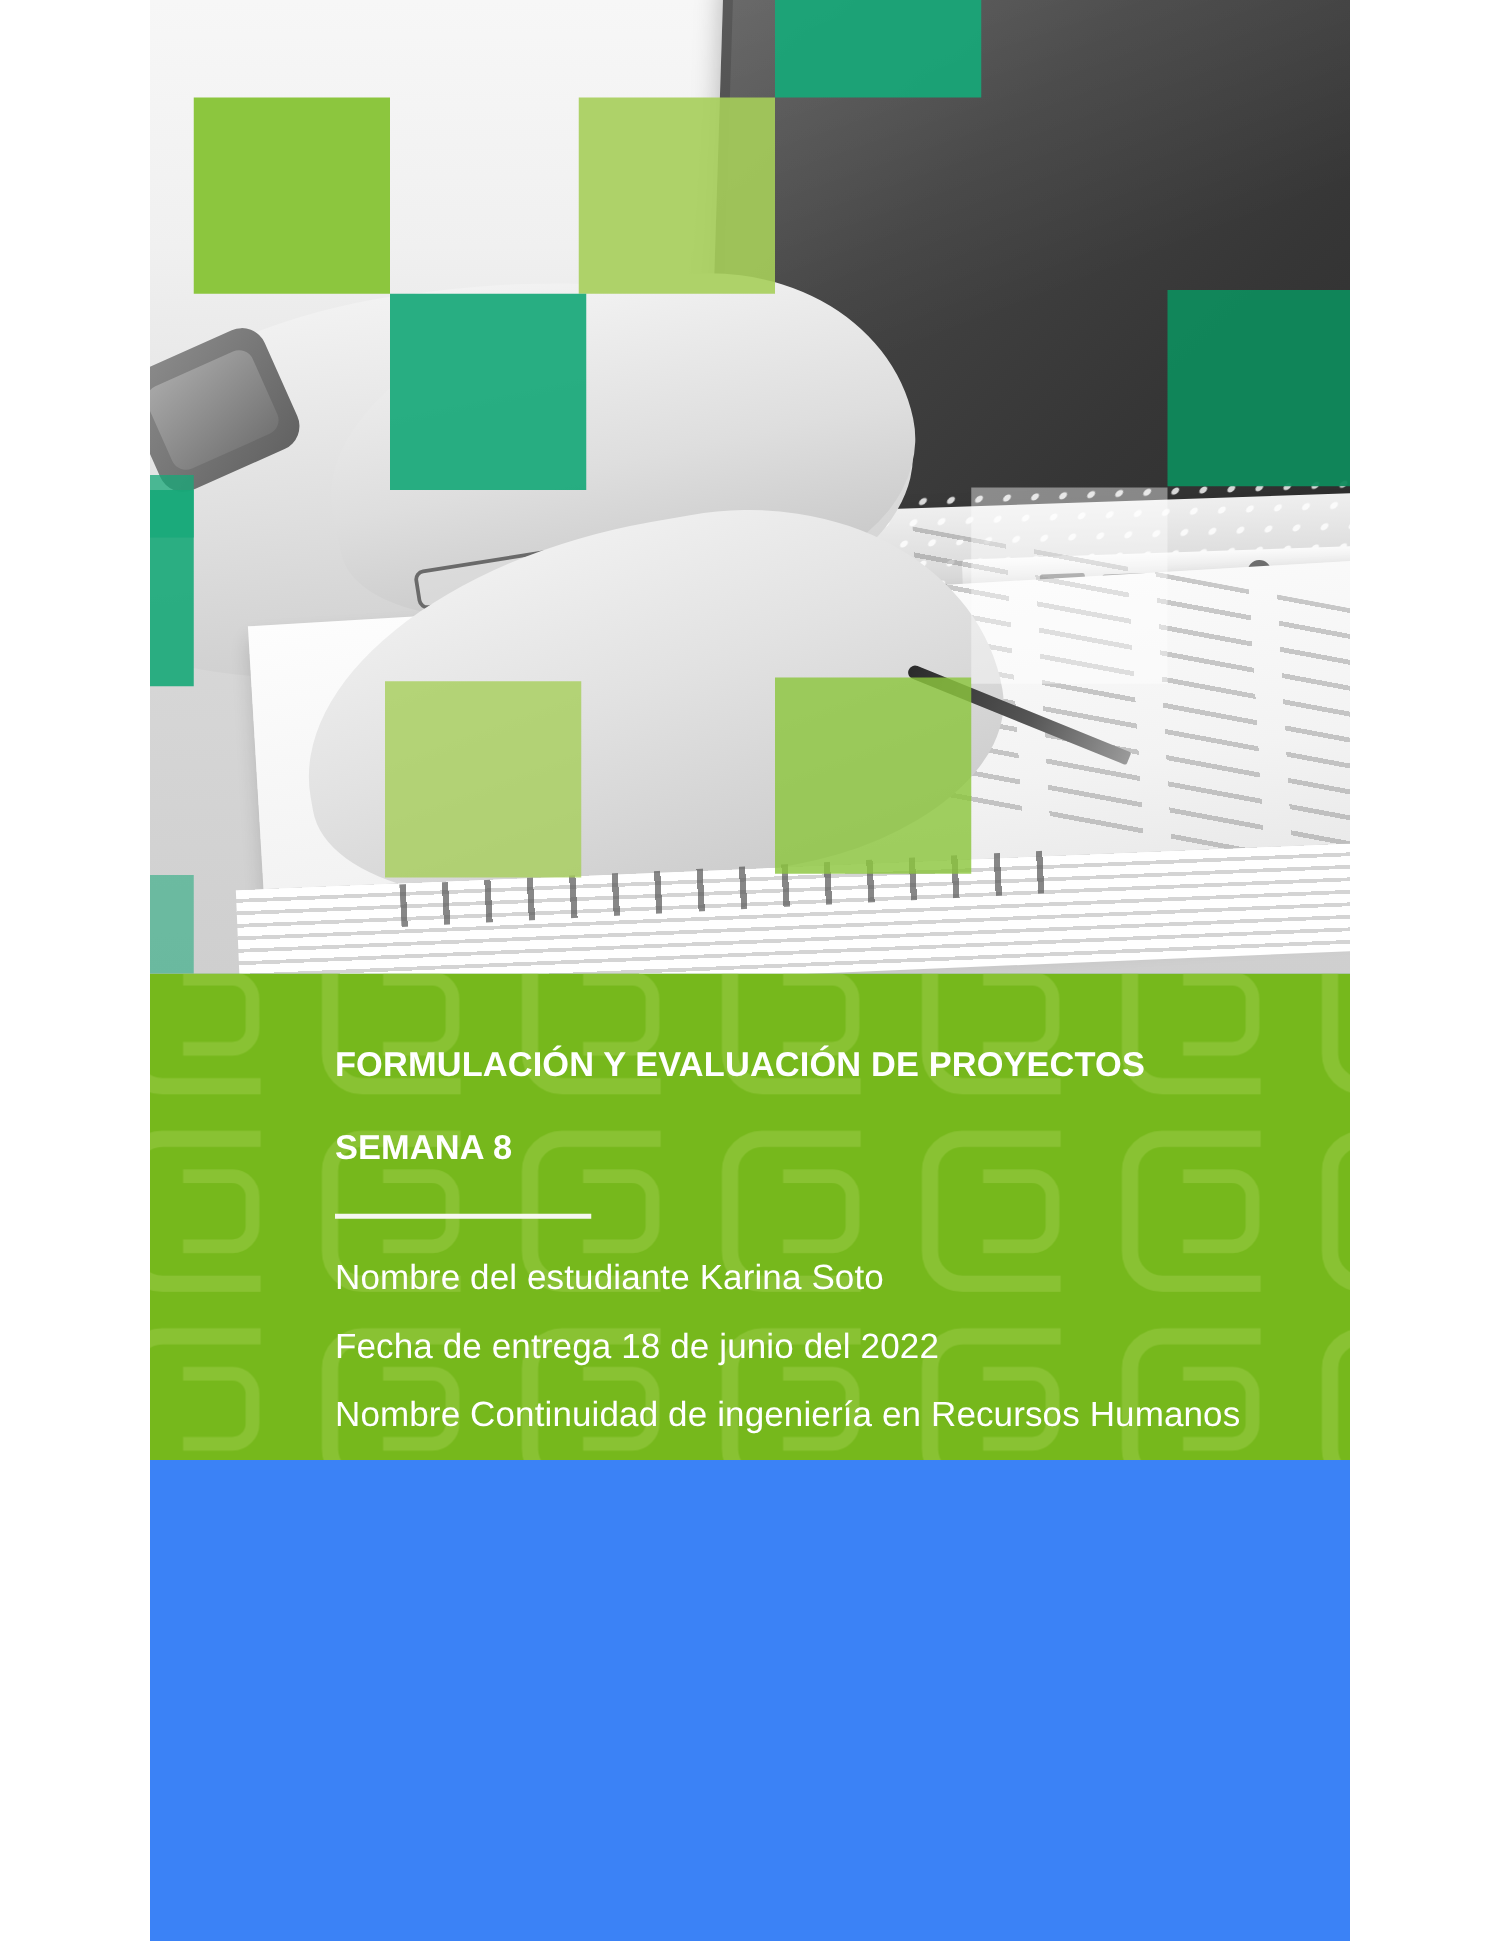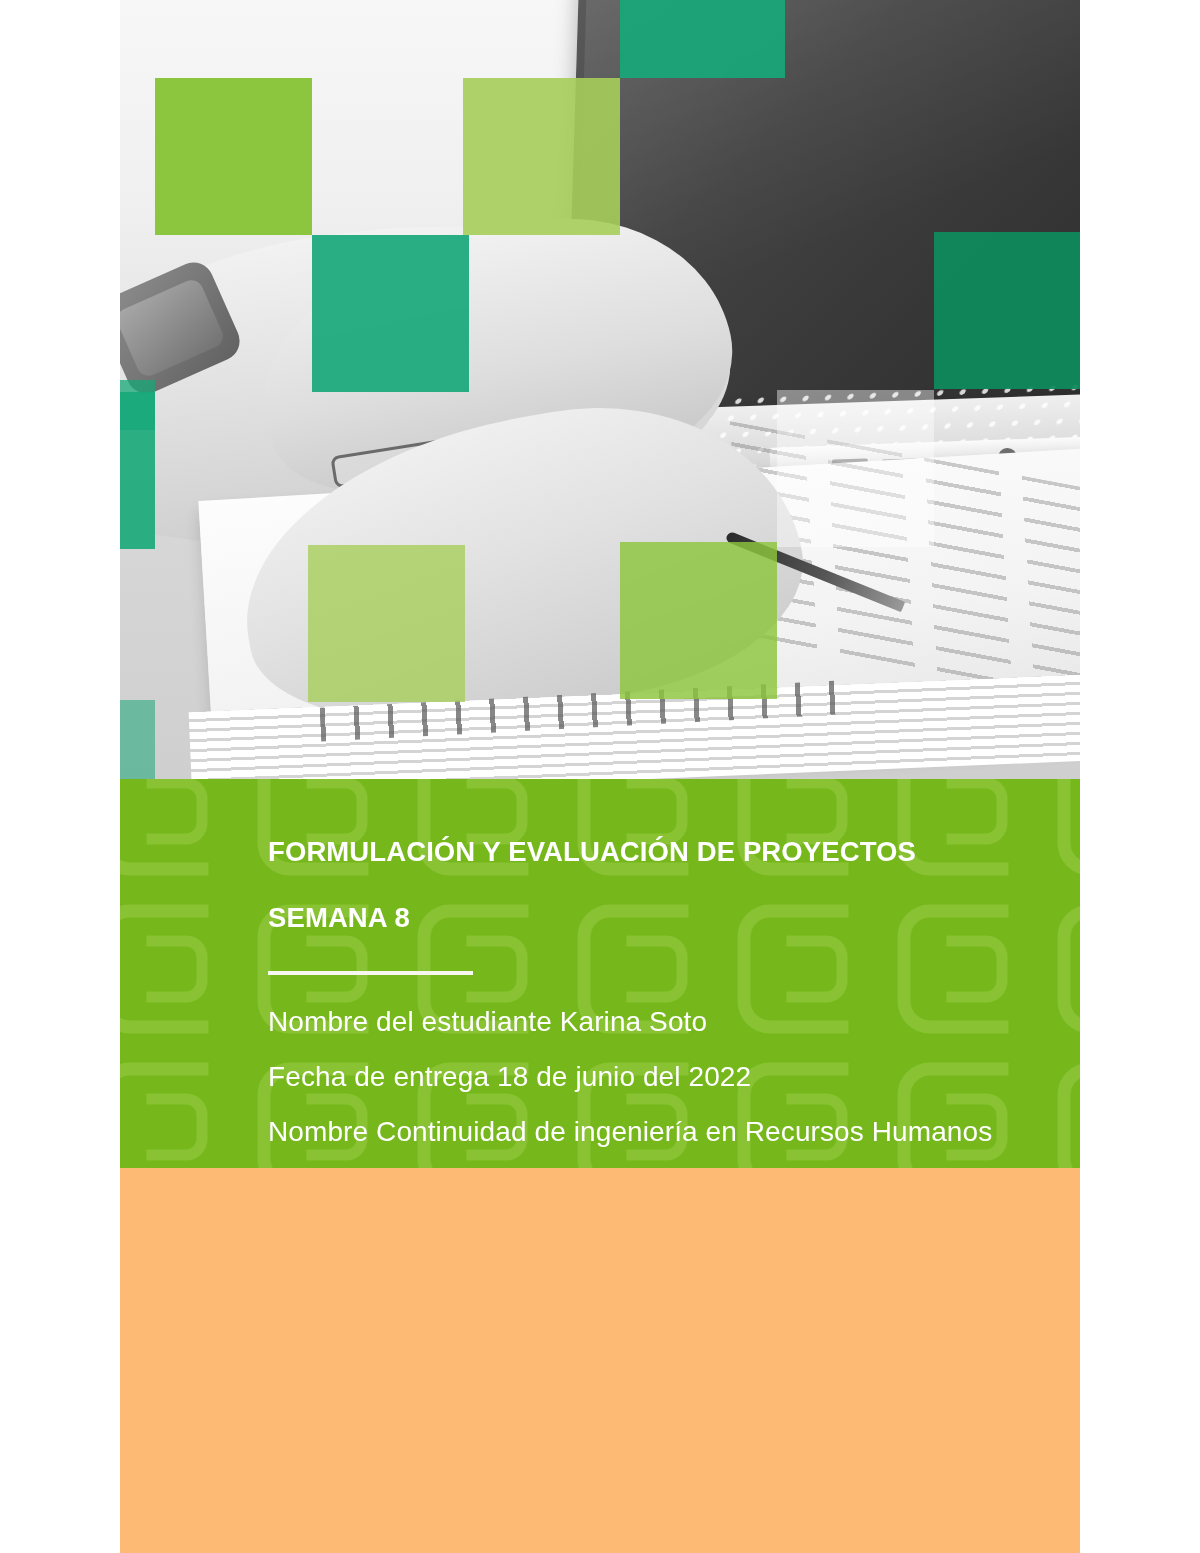--- a/index.html
+++ b/index.html
@@ -10,21 +10,21 @@
   }
   body {
     font-family: "Liberation Sans", sans-serif;
     -webkit-font-smoothing: antialiased;
   }
 
   .page {
     position: relative;
     width: 960px;
     height: 1553px;
-    background: #fdba74;
+    background: #3b82f6;
     overflow: hidden;
     margin: 0 auto;
   }
 
   
   .hero {
     position: absolute;
     left: 0;
     top: 0;
     width: 1200px;

